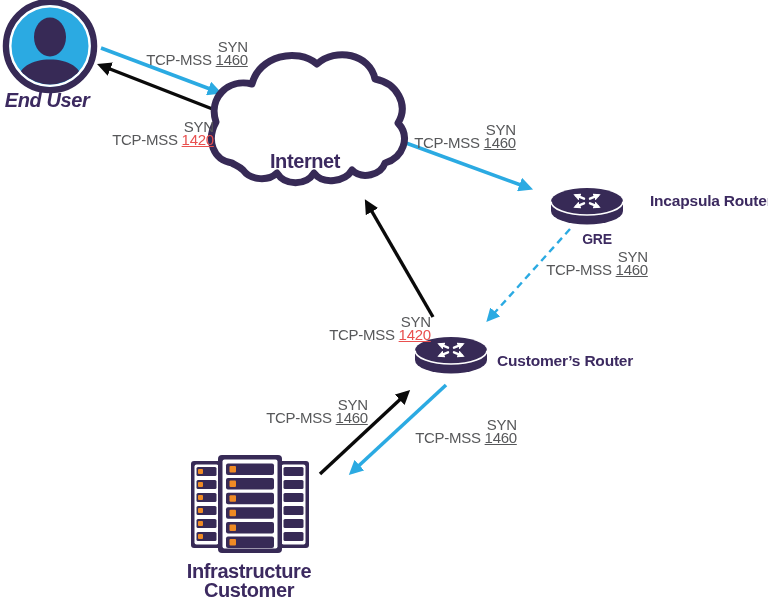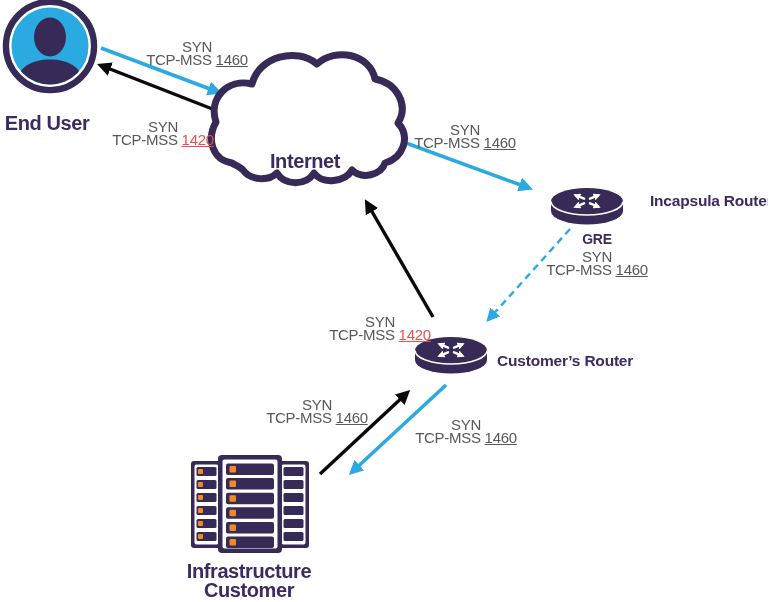--- a/index.html
+++ b/index.html
@@ -9,21 +9,21 @@
   }
   .stage svg.canvas{position:absolute;left:0;top:0;width:768px;height:602px;}
   
   .fp{fill:var(--purple);}
   .fc{fill:var(--cyan);}
   .fk{fill:var(--black);}
   .sc{stroke:var(--cyan);}
   .sk{stroke:var(--black);}
   .flow-label{
     position:absolute;transform:translate(-50%,-50%);
-    text-align:center;white-space:nowrap;
+    text-align:right;white-space:nowrap;
     font-size:15px;line-height:13px;letter-spacing:-0.3px;
     color:var(--gray);
   }
   .flow-label .val{margin-left:4px;text-decoration:underline;}
   .flow-label .val.red{color:var(--red);}
   .gre-label{
     position:absolute;transform:translate(-50%,-50%);
     font-size:14px;font-weight:bold;letter-spacing:-0.2px;
     color:var(--text-purple);white-space:nowrap;
   }
@@ -168,21 +168,21 @@
             <rect x="229.5" y="509.8" width="6.5" height="6.5" rx="1" fill="var(--orange)"></rect>
           <rect x="226" y="521.9" width="48" height="11.5" rx="2" class="fp"></rect>
             <rect x="229.5" y="524.4" width="6.5" height="6.5" rx="1" fill="var(--orange)"></rect>
           <rect x="226" y="536.5" width="48" height="11.5" rx="2" class="fp"></rect>
             <rect x="229.5" y="539" width="6.5" height="6.5" rx="1" fill="var(--orange)"></rect>
         </g>
       </g>
     </g>
   </svg>
 
-  <div class="node-label" style="left:47px;top:123px;">End User</div>
+  <div class="node-label" style="left:47px;top:100px;font-style:italic;">End User</div>
   <div class="node-label" style="left:305px;top:130px;margin-top:31px;">Internet</div>
   <div class="node-label left sm" style="left:650px;top:201px;">Incapsula Router</div>
   <div class="node-label" style="left:249px;top:581px;line-height:19px;">
     <div>Infrastructure</div>
     <div>Customer</div>
   </div>
   <div class="node-label left sm" style="left:497px;top:361px;">Customer’s Router</div>
 
   <div class="flow-label" style="left:197px;top:53px;">
     <div>SYN</div>

